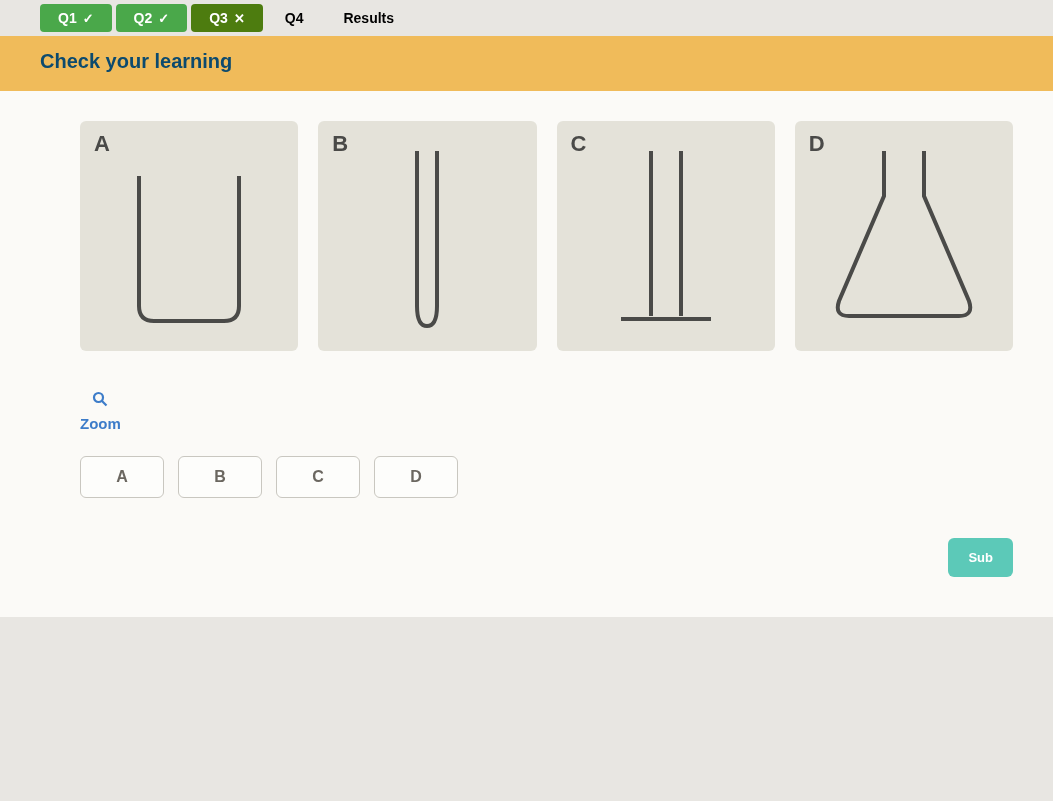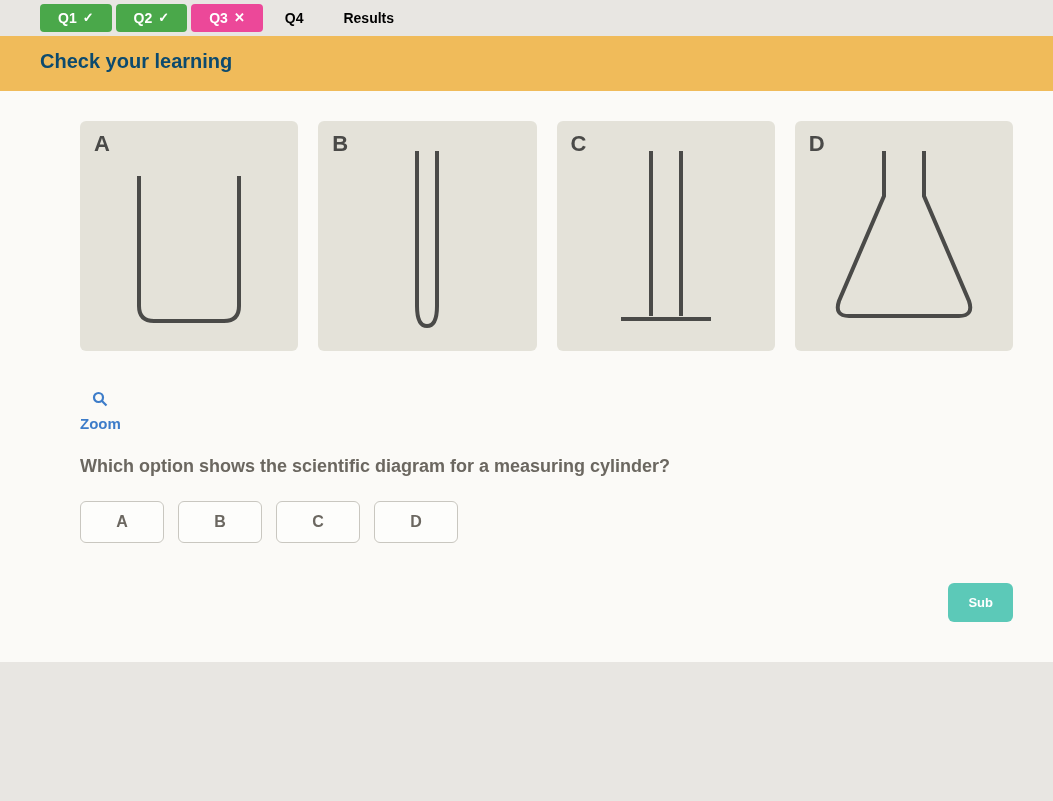--- a/index.html
+++ b/index.html
@@ -15,27 +15,27 @@
       gap: 4px;
       padding: 4px 40px;
       background: #e8e6e2;
     }
     .tab {
       padding: 6px 18px;
       font-size: 14px;
       font-weight: 600;
       border-radius: 4px;
       display: flex;
-      align-items: flex-start;
+      align-items: flex-end;
       gap: 6px;
       cursor: pointer;
       color: #fff;
     }
     .tab.correct { background: #4aa84a; }
-    .tab.wrong { background: #ec4899; }
+    .tab.wrong { background: #4d7c0f; }
     .tab.neutral { background: transparent; color: #000000; }
     .tab .mark { font-size: 13px; font-weight: 700; }
     .header-band {
       background: #f0bb5a;
       padding: 14px 40px 18px;
     }
     .header-band h2 {
       color: #0c4a6e;
       font-size: 20px;
       font-weight: 700;
@@ -193,21 +193,20 @@
   </div>
 
   <button class="zoom-btn">
     <svg width="16" height="16" viewBox="0 0 16 16">
       <circle cx="6.5" cy="6.5" r="4.5" stroke="#3d7cc9" stroke-width="2.2" fill="none"></circle>
       <line x1="10" y1="10" x2="14.5" y2="14.5" stroke="#3d7cc9" stroke-width="2.2"></line>
     </svg>
     <span>Zoom</span>
   </button>
 
-  <div class="question-text">Which option shows the scientific diagram for a measuring cylinder?</div>
 
   <div class="answer-row">
     <button class="answer-btn">A</button>
     <button class="answer-btn">B</button>
     <button class="answer-btn">C</button>
     <button class="answer-btn">D</button>
   </div>
 
   <div class="footer-row">
     <button class="submit-btn">Sub</button>

